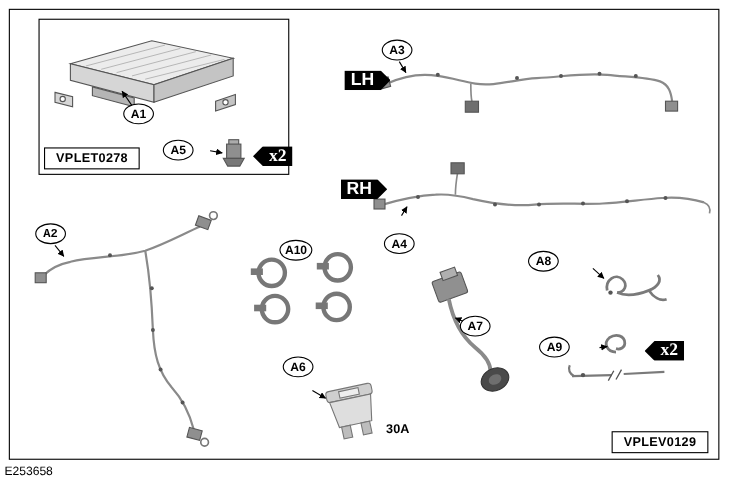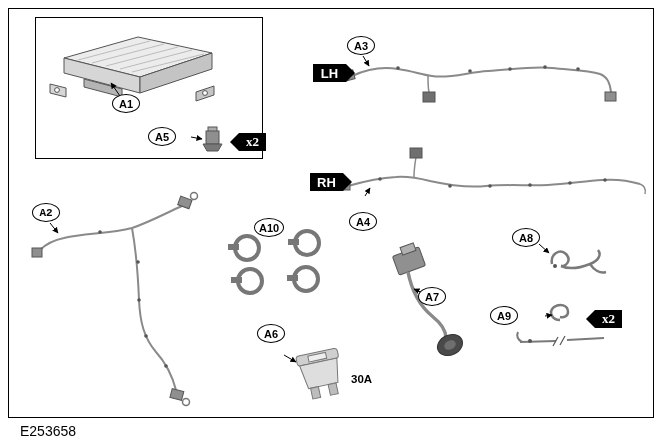--- a/index.html
+++ b/index.html
@@ -21,27 +21,27 @@
     font-size:11.5px; font-weight:bold; padding:3px 10px; letter-spacing:0.3px;
   }
   .callout {
     position:absolute; z-index:3; min-width:28px; height:19px; padding:0 4px;
     border:1.6px solid #000; border-radius:50%; background:#fff;
     display:flex; align-items:center; justify-content:center;
     font-size:11px; font-weight:bold; box-sizing:border-box;
   }
   .tag {
     position:absolute; z-index:3; height:18px; background:#000; color:#fff;
-    font-size:13px; font-weight:bold; display:flex; align-items:center;
+    font-size:16px; font-weight:bold; display:flex; align-items:center;
     justify-content:center; box-sizing:border-box;
   }
   .tag.point-right { clip-path:polygon(0 0, calc(100% - 9px) 0, 100% 50%, calc(100% - 9px) 100%, 0 100%); padding-right:9px; }
   .tag.point-left  { clip-path:polygon(9px 0, 100% 0, 100% 100%, 9px 100%, 0 50%); padding-left:9px;font-family:Liberation Serif, serif; }
   .fuse-rating { position:absolute; z-index:2; font-size:11.5px; font-weight:bold; }
-  .fig-id { position:absolute; left:20px; top:423px; font-size:14px; z-index:2; }
+  .fig-id { position:absolute; left:4px; top:423px; font-size:11px; z-index:2; }
 </style>
 </head>
 <body>
 
 <div class="stage">
 
   <div class="frame"></div>
   <div class="inset"></div>
 
   <svg class="art" width="672" height="442" viewBox="0 0 672 442">
@@ -167,34 +167,36 @@
       <path d="M365,196 L370,188" marker-end="url(#ah)"></path>
       <path d="M191,137 L202,139" marker-end="url(#ah)"></path>
       <path d="M284,355 L296,362" marker-end="url(#ah)"></path>
       <path d="M423,293 L414,289" marker-end="url(#ah)"></path>
       <path d="M539,244 L549,253" marker-end="url(#ah)"></path>
       <path d="M545,316 L552,315" marker-end="url(#ah)"></path>
       <path d="M270,222 L265,232" marker-end="url(#ah)"></path>
     </g>
   </svg>
 
+  <div class="part-label" style="left:40px; top:134px;">VPLET0278</div>
+  <div class="part-label" style="left:556px; top:392px;">VPLEV0129</div>
 
   <div class="callout" style="left:112px; top:94px;">A1</div>
   <div class="callout" style="left:32px;  top:203px;font-family:Liberation Mono, monospace;">A2</div>
   <div class="callout" style="left:347px; top:36px;">A3</div>
   <div class="callout" style="left:349px; top:212px;">A4</div>
   <div class="callout" style="left:148px; top:127px;">A5</div>
   <div class="callout" style="left:257px; top:324px;">A6</div>
   <div class="callout" style="left:418px; top:287px;">A7</div>
-  <div class="callout" style="left:512px; top:228px;">A8</div>
+  <div class="callout" style="left:480px; top:228px;">A8</div>
   <div class="callout" style="left:490px; top:306px;">A9</div>
   <div class="callout" style="left:254px; top:218px;">A10</div>
 
   <div class="tag point-right" style="left:313px; top:64px;  width:42px;">LH</div>
-  <div class="tag point-right" style="left:310px; top:173px; width:42px;">RH</div>
+  <div class="tag point-right" style="left:310px; top:163px; width:42px;">RH</div>
   <div class="tag point-left" style="left:230px; top:133px; width:36px;">x2</div>
   <div class="tag point-left" style="left:586px; top:310px; width:36px;">x2</div>
 
-  <div class="fuse-rating" style="left:351px; top:373px;">30A</div>
+  <div class="fuse-rating" style="left:351px; top:385px;">30A</div>
 
   <div class="fig-id">E253658</div>
 
 </div>
 
 </body></html>

